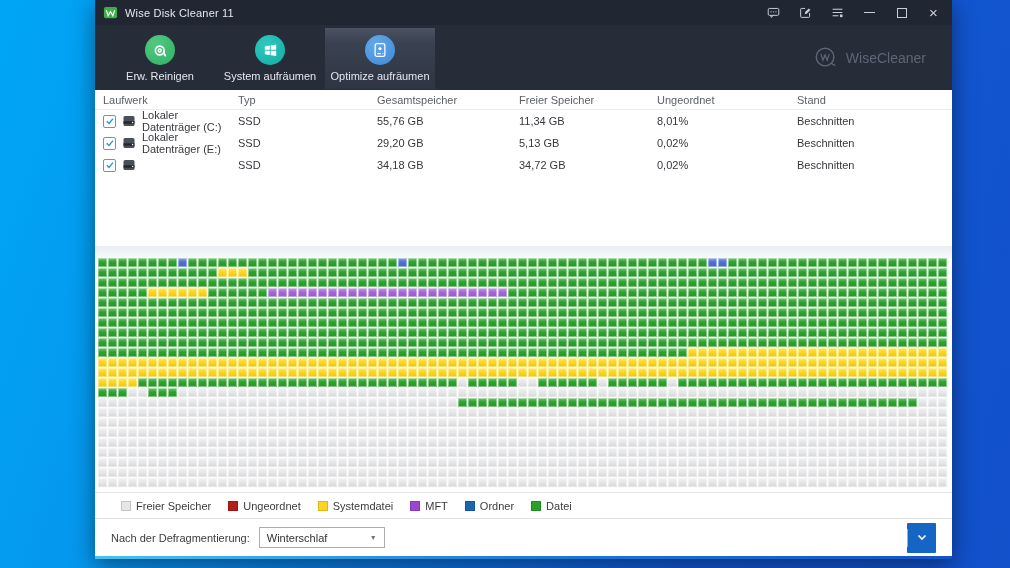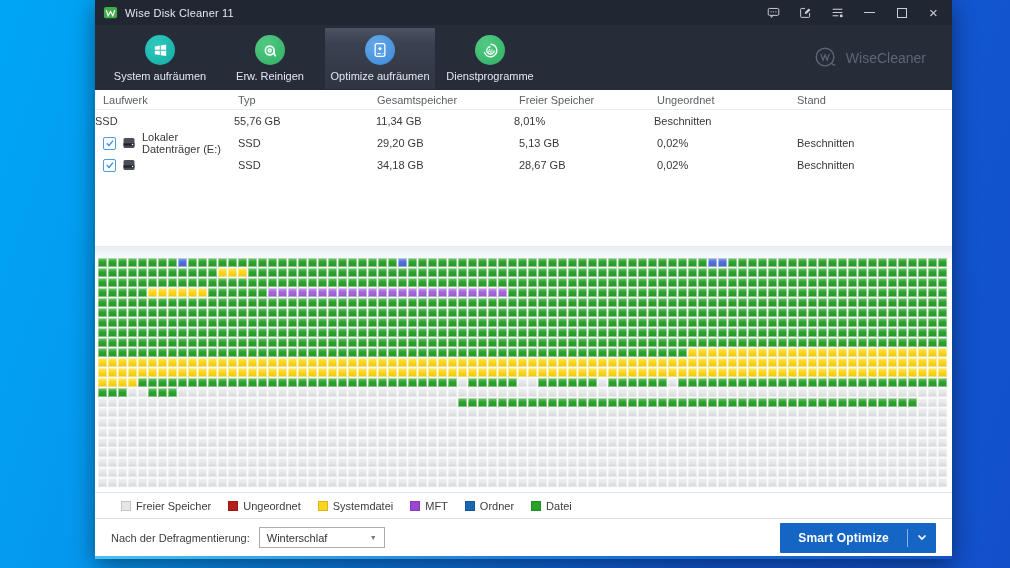--- a/index.html
+++ b/index.html
@@ -143,60 +143,50 @@
           <span class="max-glyph"></span>
         </span>
       <span class="ic">
           <span class="close-glyph">×</span>
         </span>
     </div>
   </div>
 
   <div class="navbar">
     <div class="tab">
+      <span class="tab-circle tc-green">
+        <svg viewBox="0 0 24 24" width="19" height="19" fill="none" stroke="#fff" stroke-width="2">
+          <circle cx="11" cy="12" r="5.5"></circle>
+          <circle cx="11" cy="12" r="1.8"></circle>
+          <path d="M16.5 12c0 4-.8 6.5 2.5 6.8"></path>
+        </svg>
+      </span>
+      <span class="tab-label">Erw. Reinigen</span>
+    </div>
+    <div class="tab">
       <span class="tab-circle tc-teal">
         <svg viewBox="0 0 24 24" width="17" height="17" fill="#fff">
           <path d="M4 6.2l7-1.1v6H4z"></path>
           <path d="M12.3 4.9L20 3.7v7.4h-7.7z"></path>
           <path d="M4 12.5h7v6l-7-1.1z"></path>
           <path d="M12.3 12.5H20v7.4l-7.7-1.2z"></path>
         </svg>
       </span>
       <span class="tab-label">System aufräumen</span>
-    </div>
-    <div class="tab">
-      <span class="tab-circle tc-green">
-        <svg viewBox="0 0 24 24" width="19" height="19" fill="none" stroke="#fff" stroke-width="2">
-          <circle cx="11" cy="12" r="5.5"></circle>
-          <circle cx="11" cy="12" r="1.8"></circle>
-          <path d="M16.5 12c0 4-.8 6.5 2.5 6.8"></path>
-        </svg>
-      </span>
-      <span class="tab-label">Erw. Reinigen</span>
     </div>
     <div class="tab selected">
       <span class="tab-circle tc-blue">
         <svg viewBox="0 0 24 24" width="18" height="18" fill="none" stroke="#fff" stroke-width="1.7">
           <rect x="5.5" y="3.5" width="13" height="17" rx="2.5"></rect>
           <path d="M12 7.6l2.6 2.6-2.6 2.6-2.6-2.6z" fill="#fff" stroke="none"></path>
           <line x1="8.5" y1="16.8" x2="13" y2="16.8"></line>
           <circle cx="15.8" cy="16.8" r=".9" fill="#fff" stroke="none"></circle>
         </svg>
       </span>
       <span class="tab-label">Optimize aufräumen</span>
-    </div>
-    <div class="tab">
-      <span class="tab-circle tc-green">
-        <svg viewBox="0 0 24 24" width="19" height="19" fill="none" stroke="#fff" stroke-width="1.7">
-          <path d="M12 4a8 8 0 1 1-7.8 9.8"></path>
-          <path d="M12 7.3a4.7 4.7 0 1 0 4.7 4.7"></path>
-          <text x="8.6" y="14.6" font-size="6.2" fill="#fff" stroke="none" font-weight="bold" font-family="Liberation Sans, sans-serif">AI</text>
-        </svg>
-      </span>
-      <span class="tab-label">Dienstprogramme</span>
     </div>
     <div class="brand">
       <svg width="26" height="26" viewBox="0 0 28 28" fill="none" stroke="#5e6675" stroke-width="1.5">
         <circle cx="13" cy="13" r="9.5"></circle>
         <path d="M8.5 9.5l2.2 7 2.3-5.8 2.3 5.8 2.2-7" stroke-width="1.3"></path>
         <path d="M20 19.5c1.6 1.8 3.2 2.4 3.8 1.7"></path>
       </svg>
       <span class="brand-text">WiseCleaner</span>
     </div>
   </div>
@@ -206,20 +196,33 @@
     <div class="thead">
       <span class="c1">Laufwerk</span>
       <span class="c2">Typ</span>
       <span class="c3">Gesamtspeicher</span>
       <span class="c4">Freier Speicher</span>
       <span class="c5">Ungeordnet</span>
       <span class="c6">Stand</span>
     </div>
 
     <div class="trow">
+      <span class="c1">
+        <span class="checkbox">
+          <svg viewBox="0 0 12 12" width="10" height="10">
+              <polyline points="2.2,6.4 4.8,9 9.6,3.2" stroke="#2f8fe0" stroke-width="1.6" fill="none"></polyline>
+            </svg>
+        </span>
+        <svg class="drive-ic" viewBox="0 0 14 14">
+          <rect x="1.5" y="2" width="11" height="10" rx="1.5" fill="#4a4f58"></rect>
+          <rect x="1.5" y="7.3" width="11" height="2.4" fill="#23262c"></rect>
+          <circle cx="10.6" cy="8.5" r=".8" fill="#fff"></circle>
+        </svg>
+        <span>Lokaler Datenträger (C:)</span>
+      </span>
       <span class="c2">SSD</span>
       <span class="c3">55,76 GB</span>
       <span class="c4">11,34 GB</span>
       <span class="c5">8,01%</span>
       <span class="c6">Beschnitten</span>
     </div>
     <div class="trow">
       <span class="c1">
         <span class="checkbox">
           <svg viewBox="0 0 12 12" width="10" height="10">
@@ -247,21 +250,21 @@
             </svg>
         </span>
         <svg class="drive-ic" viewBox="0 0 14 14">
           <rect x="1.5" y="2" width="11" height="10" rx="1.5" fill="#4a4f58"></rect>
           <rect x="1.5" y="7.3" width="11" height="2.4" fill="#23262c"></rect>
           <circle cx="10.6" cy="8.5" r=".8" fill="#fff"></circle>
         </svg>
       </span>
       <span class="c2">SSD</span>
       <span class="c3">34,18 GB</span>
-      <span class="c4">28,67 GB</span>
+      <span class="c4">34,72 GB</span>
       <span class="c5">0,02%</span>
       <span class="c6">Beschnitten</span>
     </div>
 
     <div class="map-section">
       <div class="map-strip"></div>
       <div class="map-grid" id="map-grid">
           <div class="cell" style="background-color: rgb(43, 163, 43);"></div>
           <div class="cell" style="background-color: rgb(43, 163, 43);"></div>
           <div class="cell" style="background-color: rgb(43, 163, 43);"></div>
@@ -2247,21 +2250,20 @@
       </span>
     </div>
 
     <div class="footer">
       <span class="ft-label">Nach der Defragmentierung:</span>
       <div class="selectbox">
         <span>Winterschlaf</span>
         <span class="sel-arrow">▼</span>
       </div>
       <div class="smart-btn" style="background-color: rgb(21, 101, 196);">
-        <span class="sb-main">Smart Optimize</span>
         <span class="sb-div"></span>
         <span class="sb-chev">
           <svg width="10" height="7" viewBox="0 0 10 7">
             <polyline points="1.5,1.5 5,5 8.5,1.5" stroke="#fff" stroke-width="1.7" fill="none"></polyline>
           </svg>
         </span>
       </div>
     </div>
 
     <div class="accent-line"></div>

